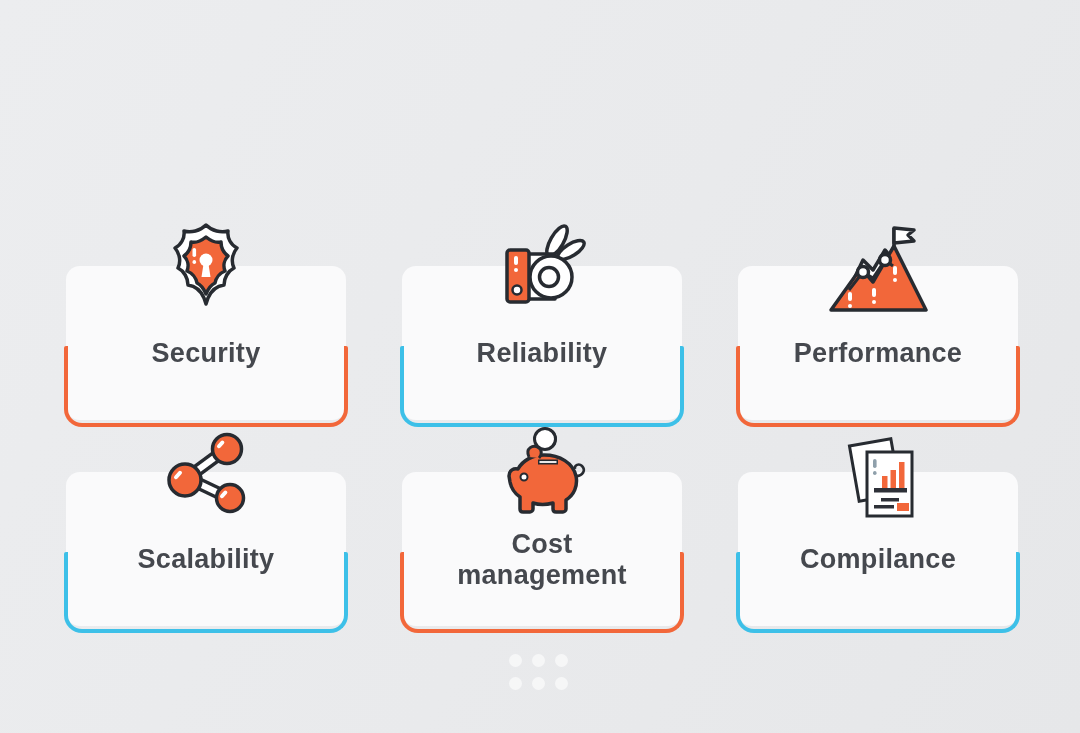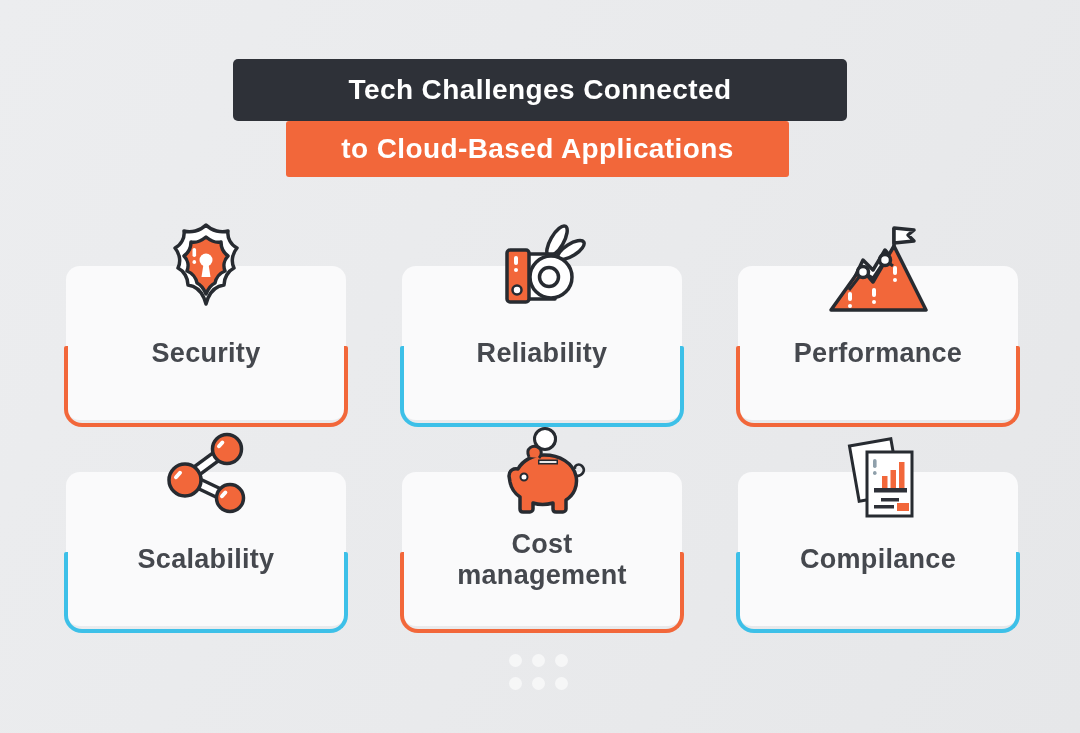--- a/index.html
+++ b/index.html
@@ -46,26 +46,20 @@
   }
   
   .dots{position:absolute;left:509px;top:654px;display:grid;grid-template-columns:repeat(3,13px);grid-auto-rows:13px;gap:10px;}
   .dot{width:13px;height:13px;border-radius:50%;background:rgba(255,255,255,.6);}
 </style>
 </head>
 <body>
 
 <div class="page">
 
-  <div class="bar bar-dark">
-    <span>Tech Challenges Connected</span>
-  </div>
-  <div class="bar bar-orange">
-    <span>to Cloud-Based Applications</span>
-  </div>
 
   <div class="card pos-0 accent-orange">
     <svg class="icon" viewBox="0 0 110 96">
       <g stroke="#272b31" stroke-width="3.5" stroke-linejoin="round">
         <path d="M55 5 C61 11 70 13 77 11 C76 18 80 25 86 28 C81 34 80 42 83 48 C77 51 73 58 73 65 C66 66 60 71 57 78 L55 84 L53 78 C50 71 44 66 37 65 C37 58 33 51 27 48 C30 42 29 34 24 28 C30 25 34 18 33 11 C40 13 49 11 55 5 Z" fill="#ffffff"></path>
         <path d="M55 17 C60 21 66 23 70 22 C70 28 73 33 77 36 C73 40 72 46 74 51 C69 53 65 58 64 63 C60 65 57 69 55 74 C53 69 50 65 46 63 C45 58 41 53 36 51 C38 46 37 40 33 36 C37 33 40 28 40 22 C44 23 50 21 55 17 Z" fill="#f2673a"></path>
         <g fill="#ffffff" stroke="none">
           <circle cx="55" cy="40" r="6.5"></circle>
           <path d="M52.5 44 L57.5 44 L59.5 57 L50.5 57 Z"></path>
           <rect x="41.5" y="28" width="3.6" height="9" rx="1.8"></rect>

